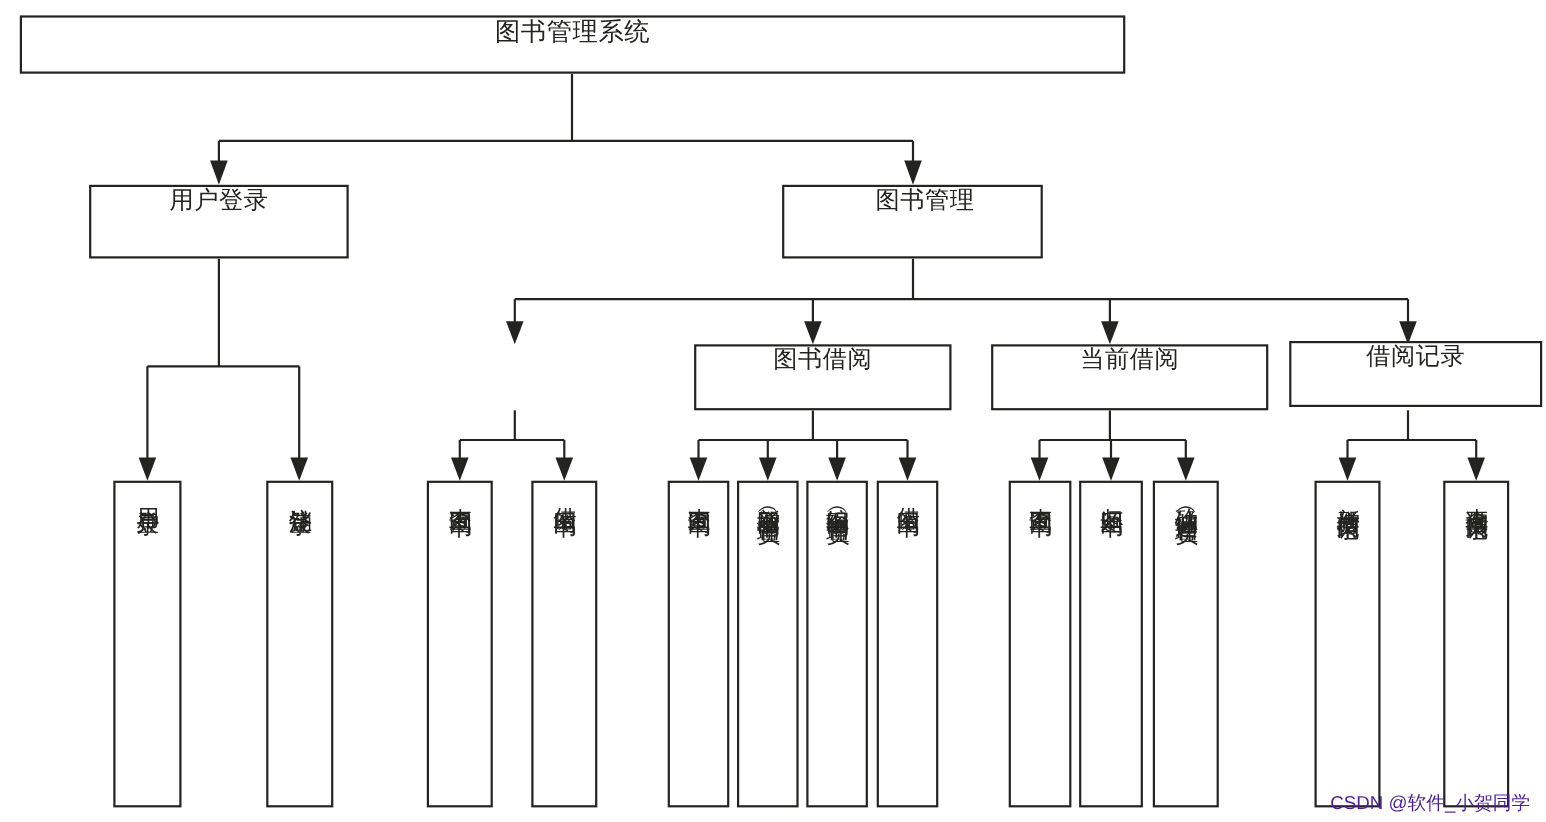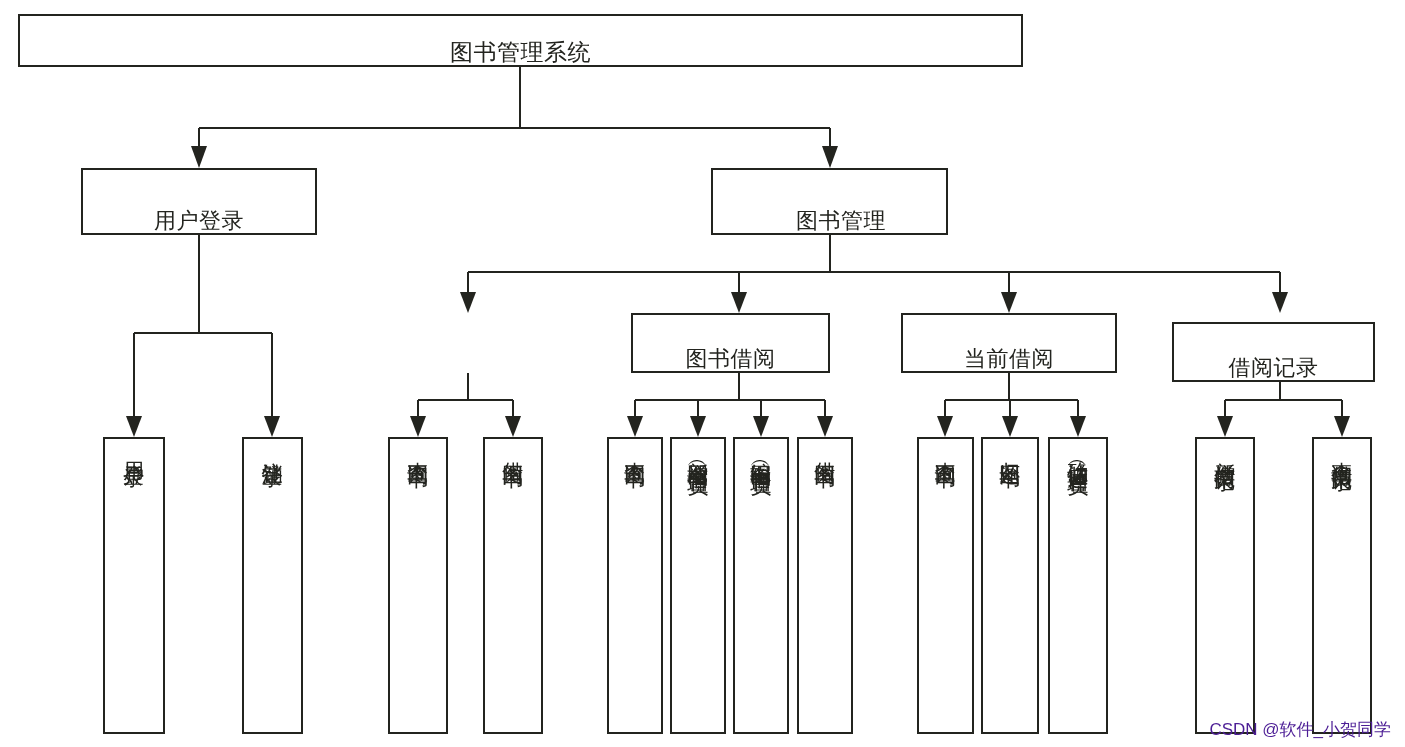--- a/index.html
+++ b/index.html
@@ -16,21 +16,21 @@
     height: 747px;
     background: #ffffff;
     overflow: hidden;
   }
   .node {
     position: absolute;
     box-sizing: border-box;
     border: 2px solid #23241f;
     background: #ffffff;
     display: flex;
-    align-items: flex-end;
+    align-items: flex-start;
     justify-content: center;
     color: #23241f;
   }
   .node .label {
     text-align: center;
     line-height: 1.08;
     letter-spacing: 0.5px;
   }
   .node.horizontal .label {
     writing-mode: horizontal-tb;
@@ -148,27 +148,27 @@
     <span class="label">图书管理系统</span>
   </div>
 
   <div class="node horizontal" style="left:81px; top:168px; width:236px; height:67px;">
     <span class="label">用户登录</span>
   </div>
   <div class="node horizontal" style="left:711px; top:168px; width:237px; height:67px;padding-left:23px;">
     <span class="label">图书管理</span>
   </div>
 
-  <div class="node horizontal" style="left:631px; top:313px; width:199px; height:60px;">
+  <div class="node horizontal" style="left:631px; top:313px; width:234px; height:60px;">
     <span class="label">图书借阅</span>
   </div>
-  <div class="node horizontal" style="left:901px; top:313px; width:216px; height:60px;">
+  <div class="node horizontal" style="left:901px; top:313px; width:252px; height:60px;">
     <span class="label">当前借阅</span>
   </div>
-  <div class="node horizontal" style="left:1172px; top:322px; width:203px; height:60px;">
+  <div class="node horizontal" style="left:1172px; top:310px; width:230px; height:60px;">
     <span class="label">借阅记录</span>
   </div>
 
   <div class="node vertical" style="left:103px; top:437px; width:62px; height:297px;">
     <span class="label">用户登录</span>
   </div>
   <div class="node vertical" style="left:242px; top:437px; width:61px; height:297px;">
     <span class="label">注销登录</span>
   </div>
 

